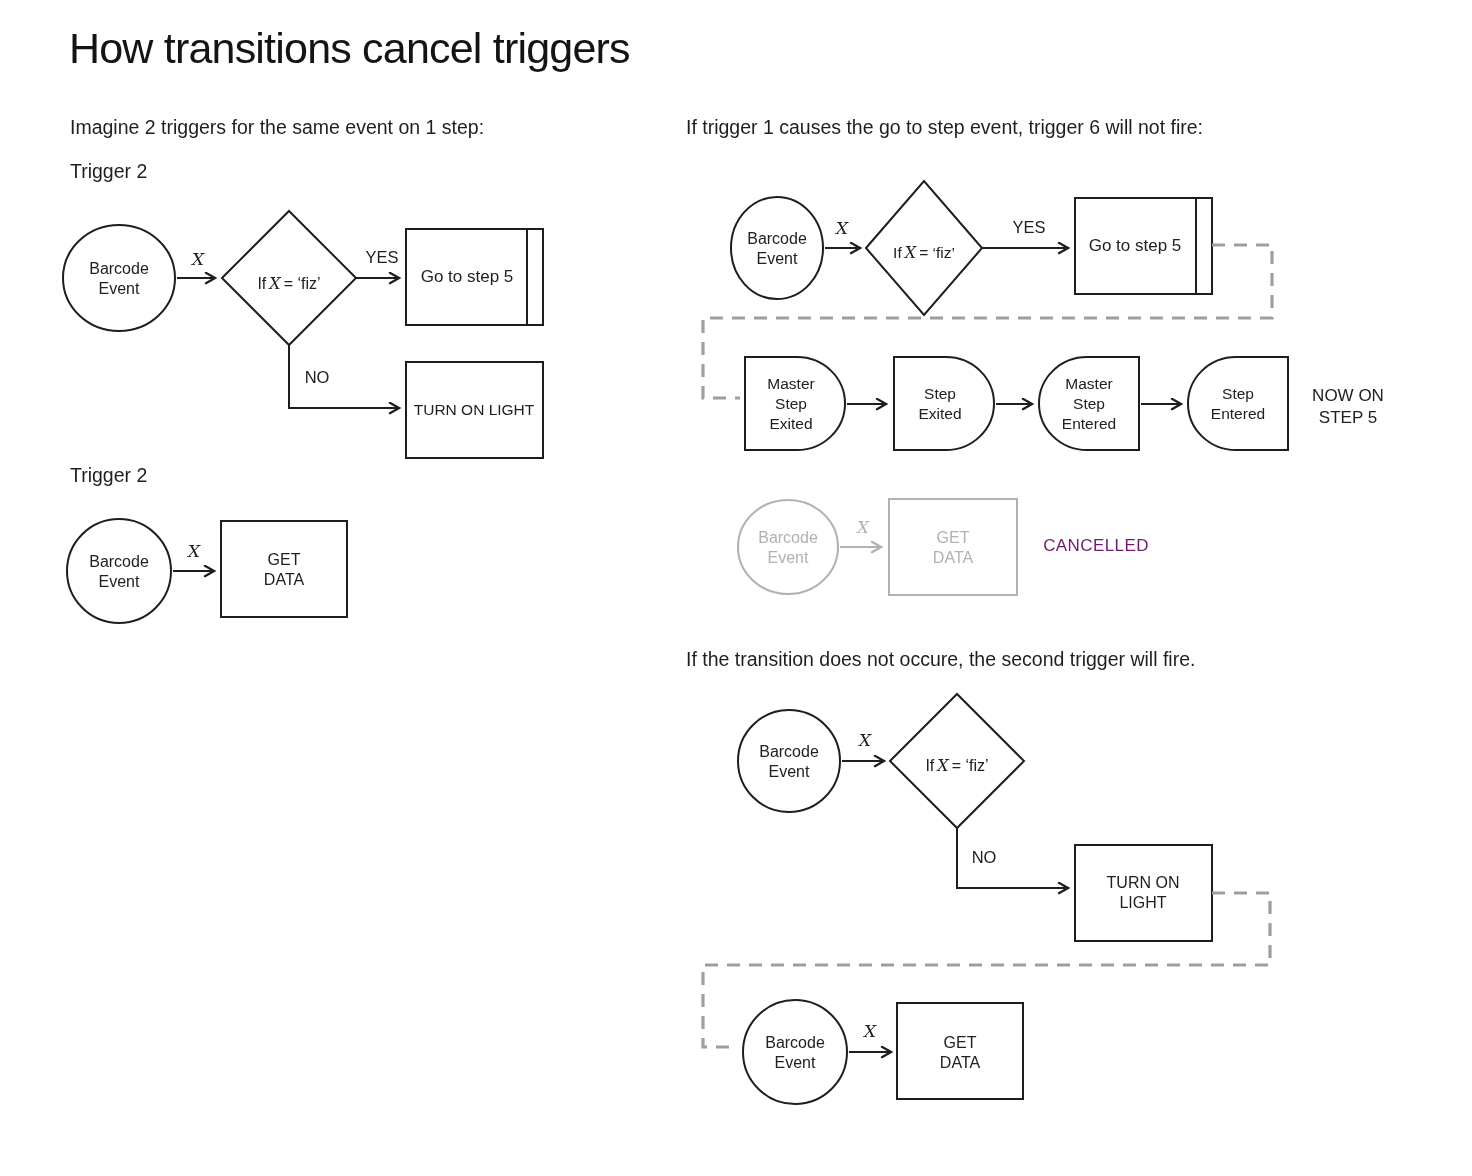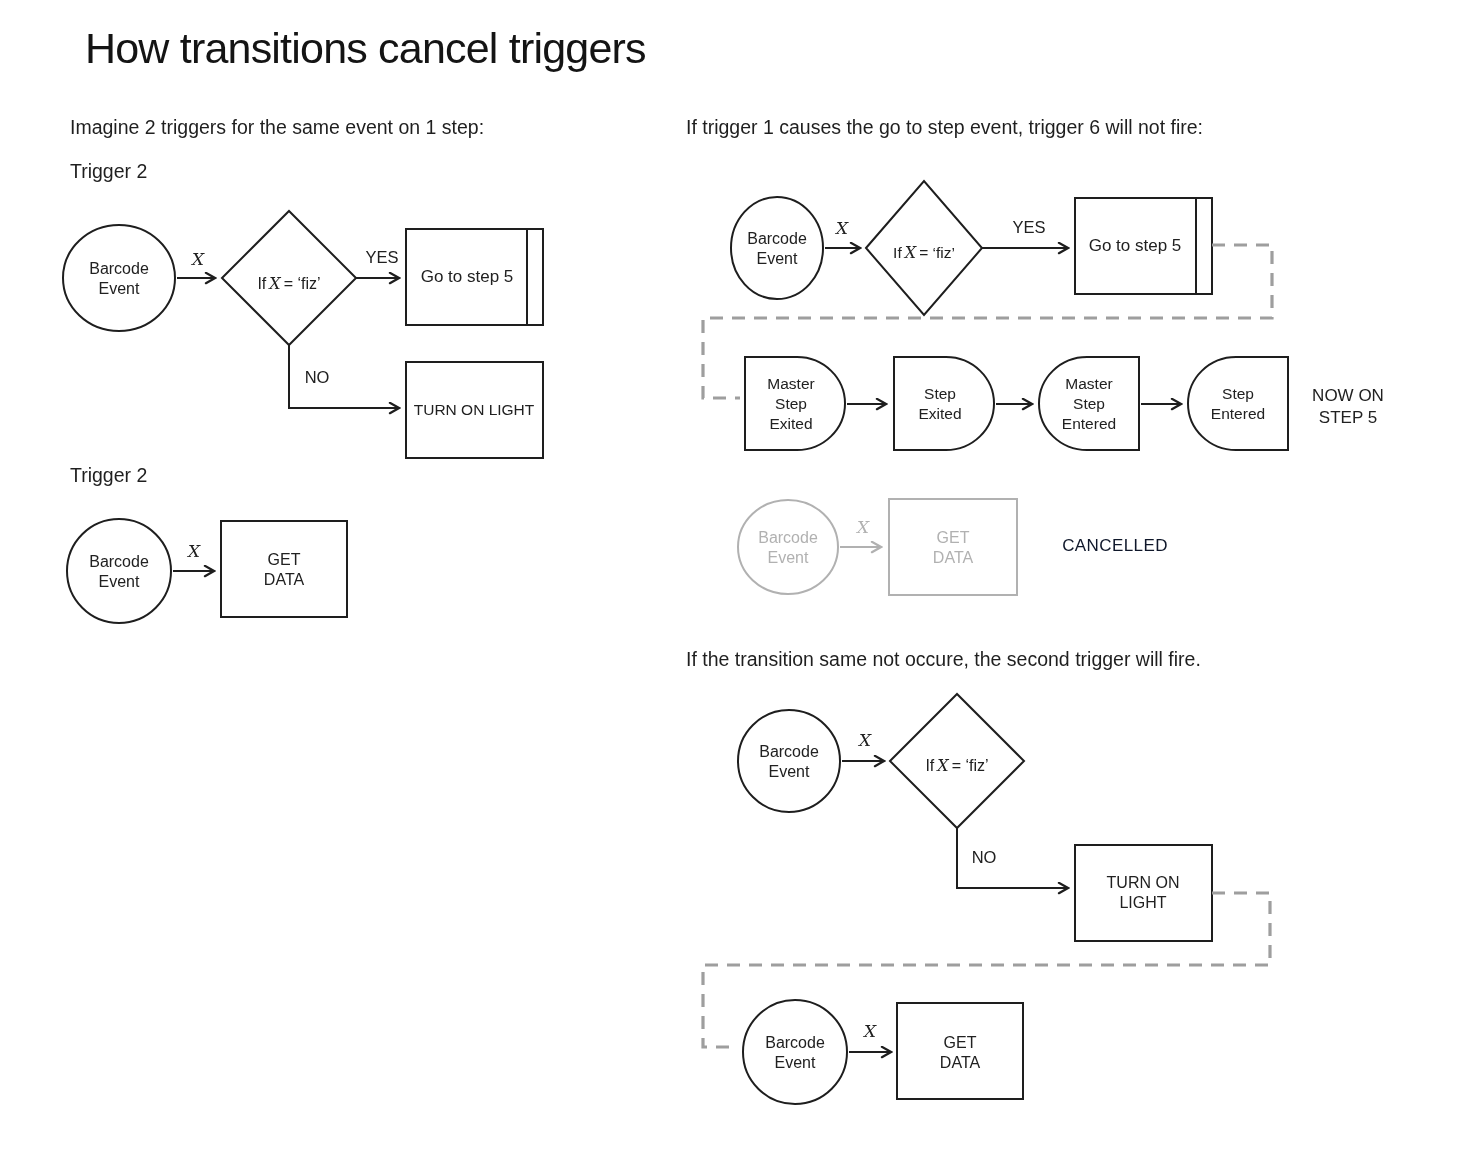--- a/index.html
+++ b/index.html
@@ -3,35 +3,35 @@
 <meta charset="utf-8">
 <style>
   html,body{margin:0;padding:0;background:#fff;}
   .stage{
     position:relative;width:1472px;height:1176px;background:#ffffff;
     font-family:"Liberation Sans", sans-serif;color:#212121;overflow:hidden;
   }
   svg.canvas{position:absolute;left:0;top:0;width:1472px;height:1176px;}
   .title{
     position:absolute;left:69px;top:24px;font-size:43px;letter-spacing:-0.8px;
-    color:#141414;white-space:nowrap;margin-left:16px;
+    color:#141414;white-space:nowrap;
   }
   .para{position:absolute;font-size:19.5px;color:#1f1f1f;white-space:nowrap;}
   .txt{
     position:absolute;transform:translate(-50%,-50%);text-align:center;
     font-size:16px;line-height:1.22;color:#212121;white-space:pre-line;
   }
   .lbl{font-size:16.5px;}
   .node-sm{font-size:15.5px;line-height:1.28;}
   .goto{font-size:17px;}
   .nowrap{white-space:nowrap;}
   .xvar{font-family:"DejaVu Serif", serif;font-style:italic;font-size:17px;}
   .cond .xvar{font-size:16px;margin:0 3px;}
   .gray{color:#b1b1b1;}
-  .red{color:#0f172a;font-size:17px;letter-spacing:0.4px;margin-left:19px;}
+  .red{color:#701a75;font-size:17px;letter-spacing:0.4px;}
   .nowon{font-size:17px;line-height:1.3;}
 </style>
 </head>
 <body>
 
 <div class="stage">
 
   <svg class="canvas" viewBox="0 0 1472 1176" fill="none" stroke-linejoin="miter">
     <defs>
       <marker id="ah" viewBox="0 0 10 10" refX="8.5" refY="5" markerWidth="13" markerHeight="13" markerUnits="userSpaceOnUse" orient="auto">
@@ -84,21 +84,21 @@
     <ellipse cx="795" cy="1052" rx="52" ry="52" stroke="#1e1e1e" stroke-width="2" fill="#fff"></ellipse>
     <line x1="849" y1="1052" x2="891" y2="1052" stroke="#1e1e1e" stroke-width="2" marker-end="url(#ah)"></line>
     <rect x="897" y="1003" width="126" height="96" stroke="#1e1e1e" stroke-width="2" fill="#fff"></rect>
   </svg>
 
   <div class="title">How transitions cancel triggers</div>
   <div class="para" style="left:70px;top:116px;text-align:right;">Imagine 2 triggers for the same event on 1 step:</div>
   <div class="para" style="left:70px;top:160px;">Trigger 2</div>
   <div class="para" style="left:70px;top:464px;">Trigger 2</div>
   <div class="para" style="left:686px;top:116px;">If trigger 1 causes the go to step event, trigger 6 will not fire:</div>
-  <div class="para" style="left:686px;top:648px;">If the transition same not occure, the second trigger will fire.</div>
+  <div class="para" style="left:686px;top:648px;">If the transition does not occure, the second trigger will fire.</div>
 
   <div class="txt" style="left:119px;top:279px;">Barcode
 Event</div>
   <div class="txt xvar" style="left:198px;top:259px;">X</div>
   <div class="txt cond nowrap" style="left:289px;top:284px;"><span>If</span><span class="xvar">X</span><span>= ‘fiz’</span></div>
   <div class="txt lbl" style="left:382px;top:257px;">YES</div>
   <div class="txt lbl" style="left:317px;top:377px;">NO</div>
   <div class="txt goto nowrap" style="left:467px;top:277px;">Go to step 5</div>
   <div class="txt nowrap" style="left:474px;top:410px;font-size:15.5px;">TURN ON LIGHT</div>
 

